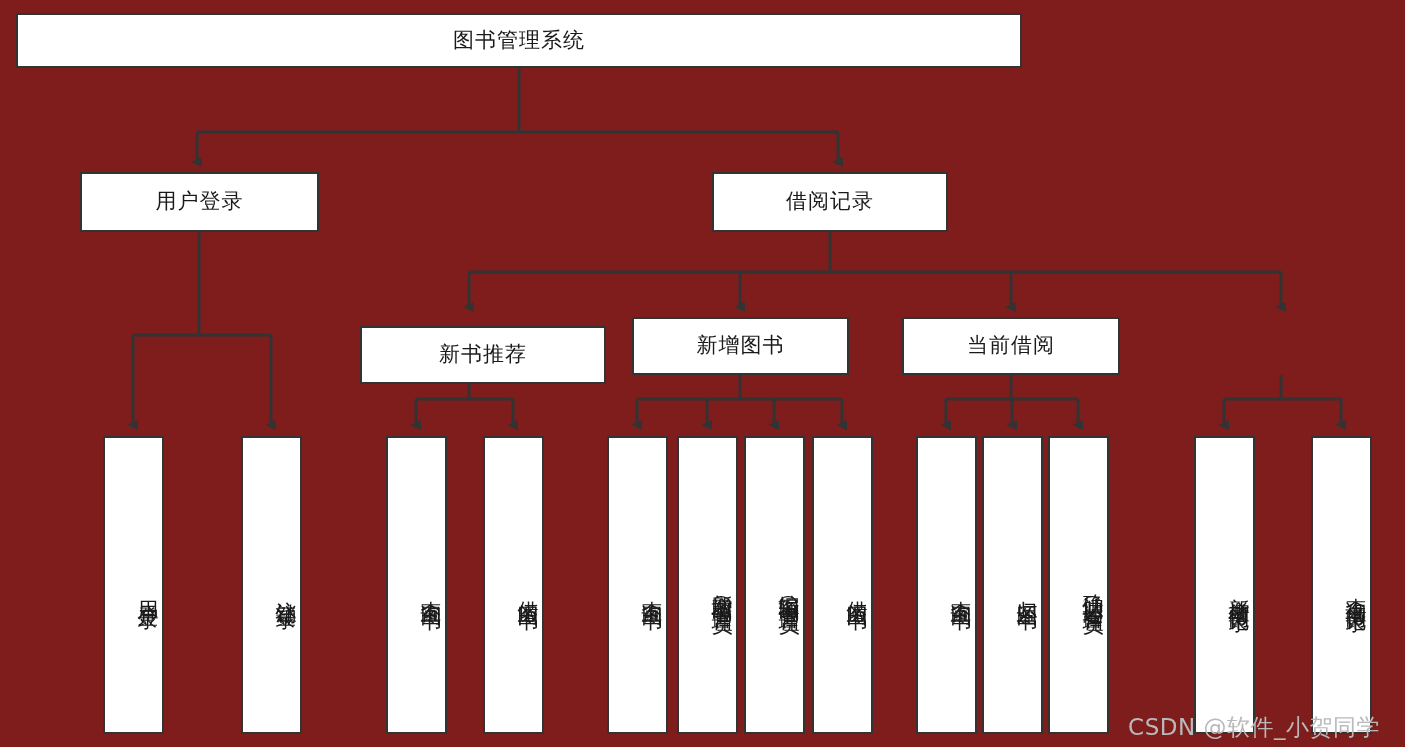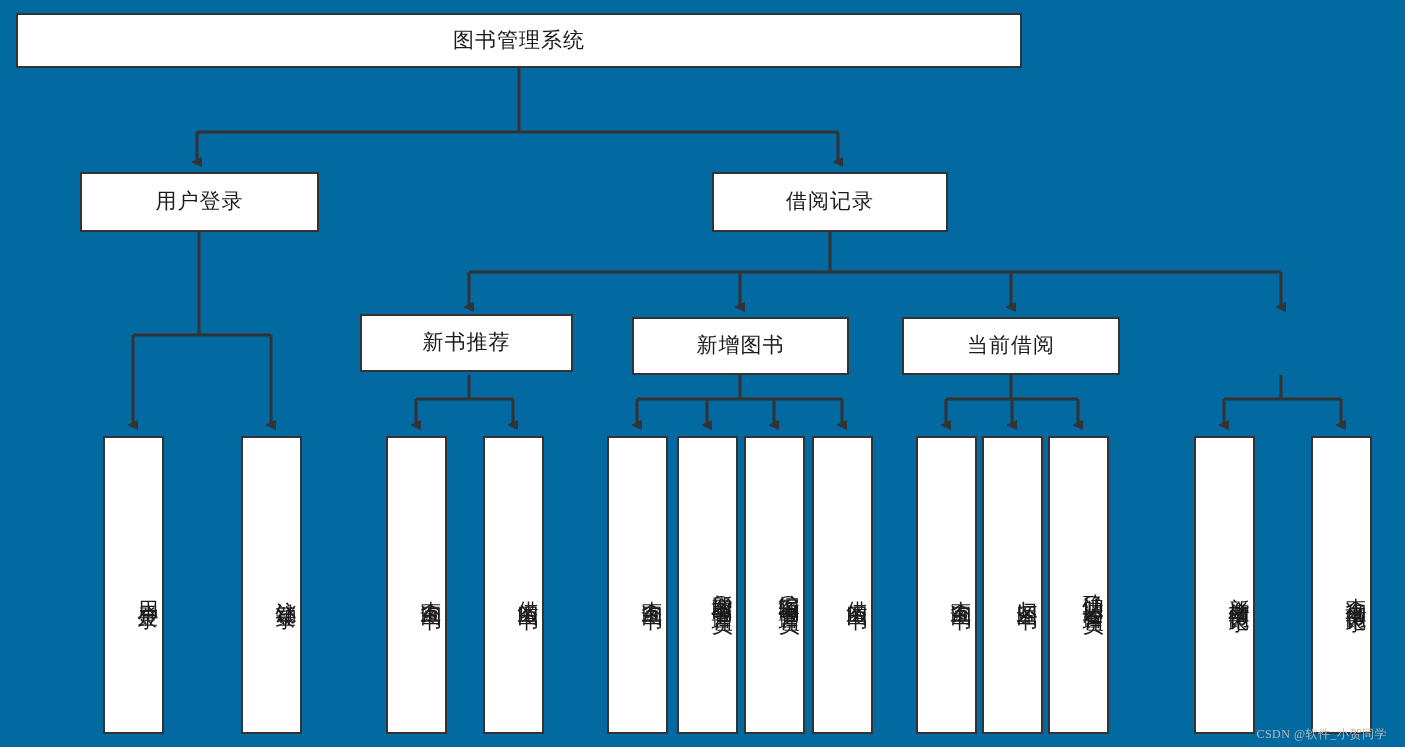--- a/index.html
+++ b/index.html
@@ -7,21 +7,21 @@
     padding: 0;
     background: #ffffff;
   }
   body {
     font-family: "DejaVu Sans", "Liberation Sans", sans-serif;
   }
   #canvas {
     position: relative;
     width: 1405px;
     height: 747px;
-    background: #0369a1;
+    background: #7f1d1d;
     overflow: hidden;
   }
   #wires {
     position: absolute;
     left: 0;
     top: 0;
     width: 1405px;
     height: 747px;
     pointer-events: none;
   }
@@ -49,27 +49,26 @@
     align-items: flex-start;
     justify-content: center;
   }
   .node.vert .vtext {
     writing-mode: vertical-rl;
     text-orientation: upright;
     white-space: nowrap;
   }
   #watermark {
     position: absolute;
-    right: 18px;
+    right: 25px;
     bottom: 4px;
-    font-size: 12px;
+    font-size: 23px;
     color: #b9b9b9;
     white-space: nowrap;
     letter-spacing: 0.5px;
-    font-family: Liberation Serif, serif;
   }
 </style>
 </head>
 <body>
 
 <div id="canvas">
 
   <svg id="wires" viewBox="0 0 1405 747" width="1405" height="747">
     <defs>
       <marker id="arrow" markerWidth="10" markerHeight="10" refX="5" refY="5" orient="auto" markerUnits="userSpaceOnUse">
@@ -124,21 +123,21 @@
     <span>图书管理系统</span>
   </div>
 
   <div class="node horiz" style="left:80px; top:172px; width:239px; height:60px;">
     <span>用户登录</span>
   </div>
   <div class="node horiz" style="left:712px; top:172px; width:236px; height:60px;">
     <span>借阅记录</span>
   </div>
 
-  <div class="node horiz" style="left:360px; top:314px; width:213px; height:58px;">
+  <div class="node horiz" style="left:360px; top:326px; width:246px; height:58px;">
     <span>新书推荐</span>
   </div>
   <div class="node horiz" style="left:632px; top:317px; width:217px; height:58px;">
     <span>新增图书</span>
   </div>
   <div class="node horiz" style="left:902px; top:317px; width:218px; height:58px;align-items:center;">
     <span>当前借阅</span>
   </div>
 
   <div class="node vert" style="left:103px; top:436px; width:61px; height:298px;">

